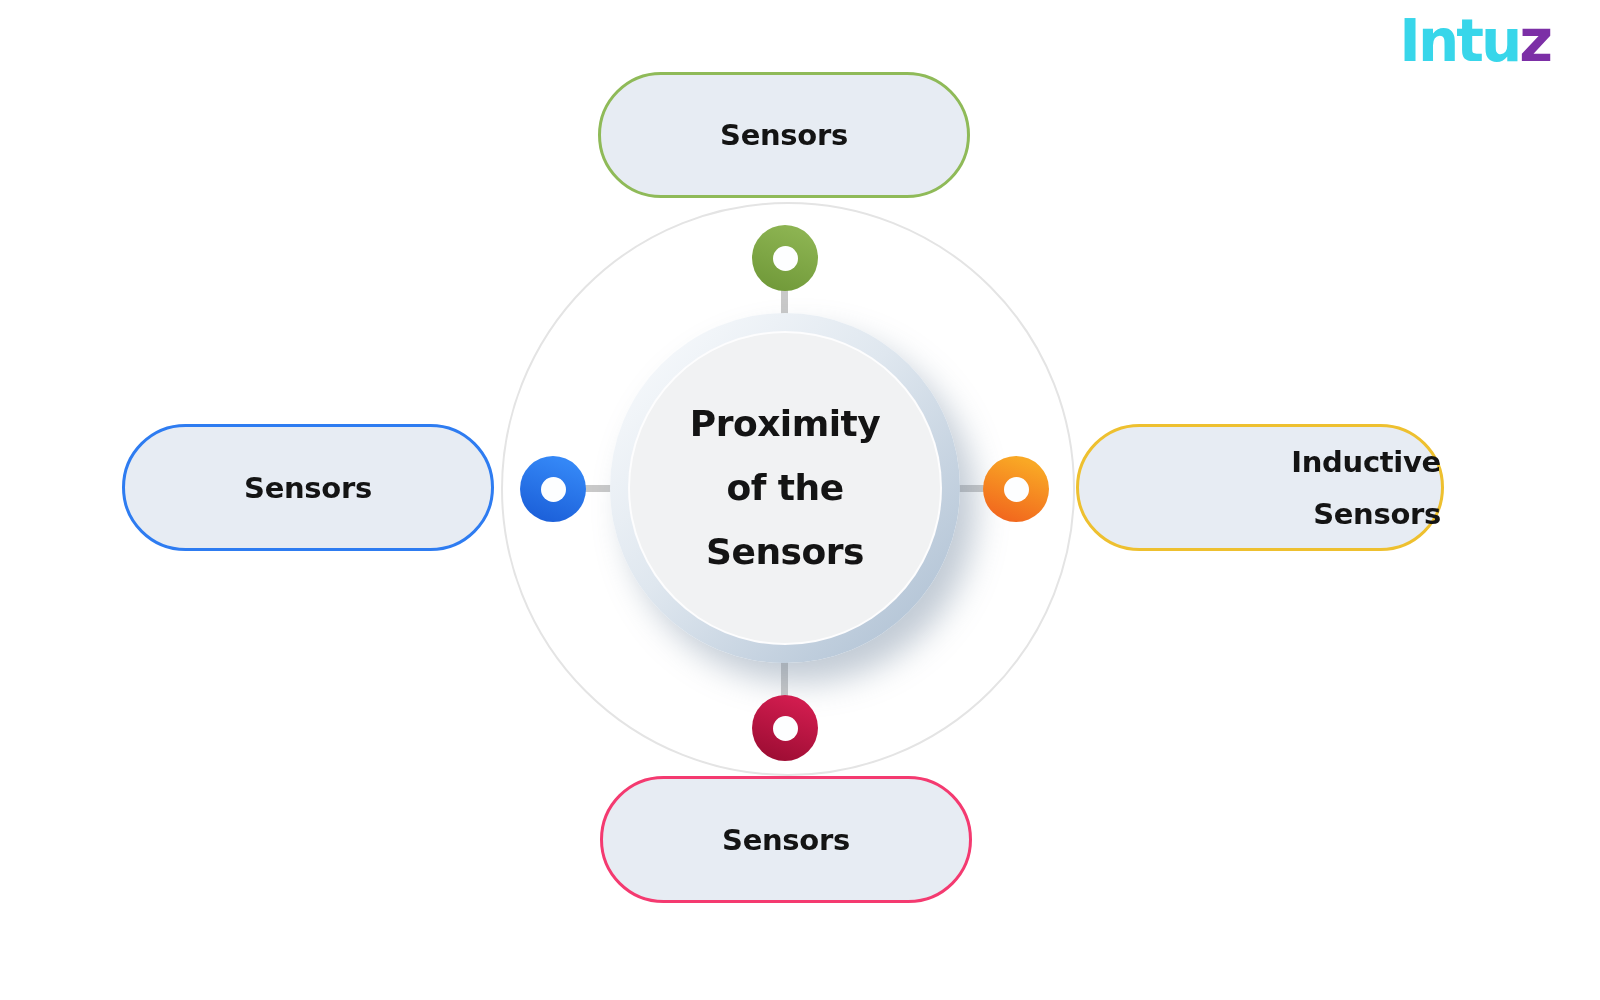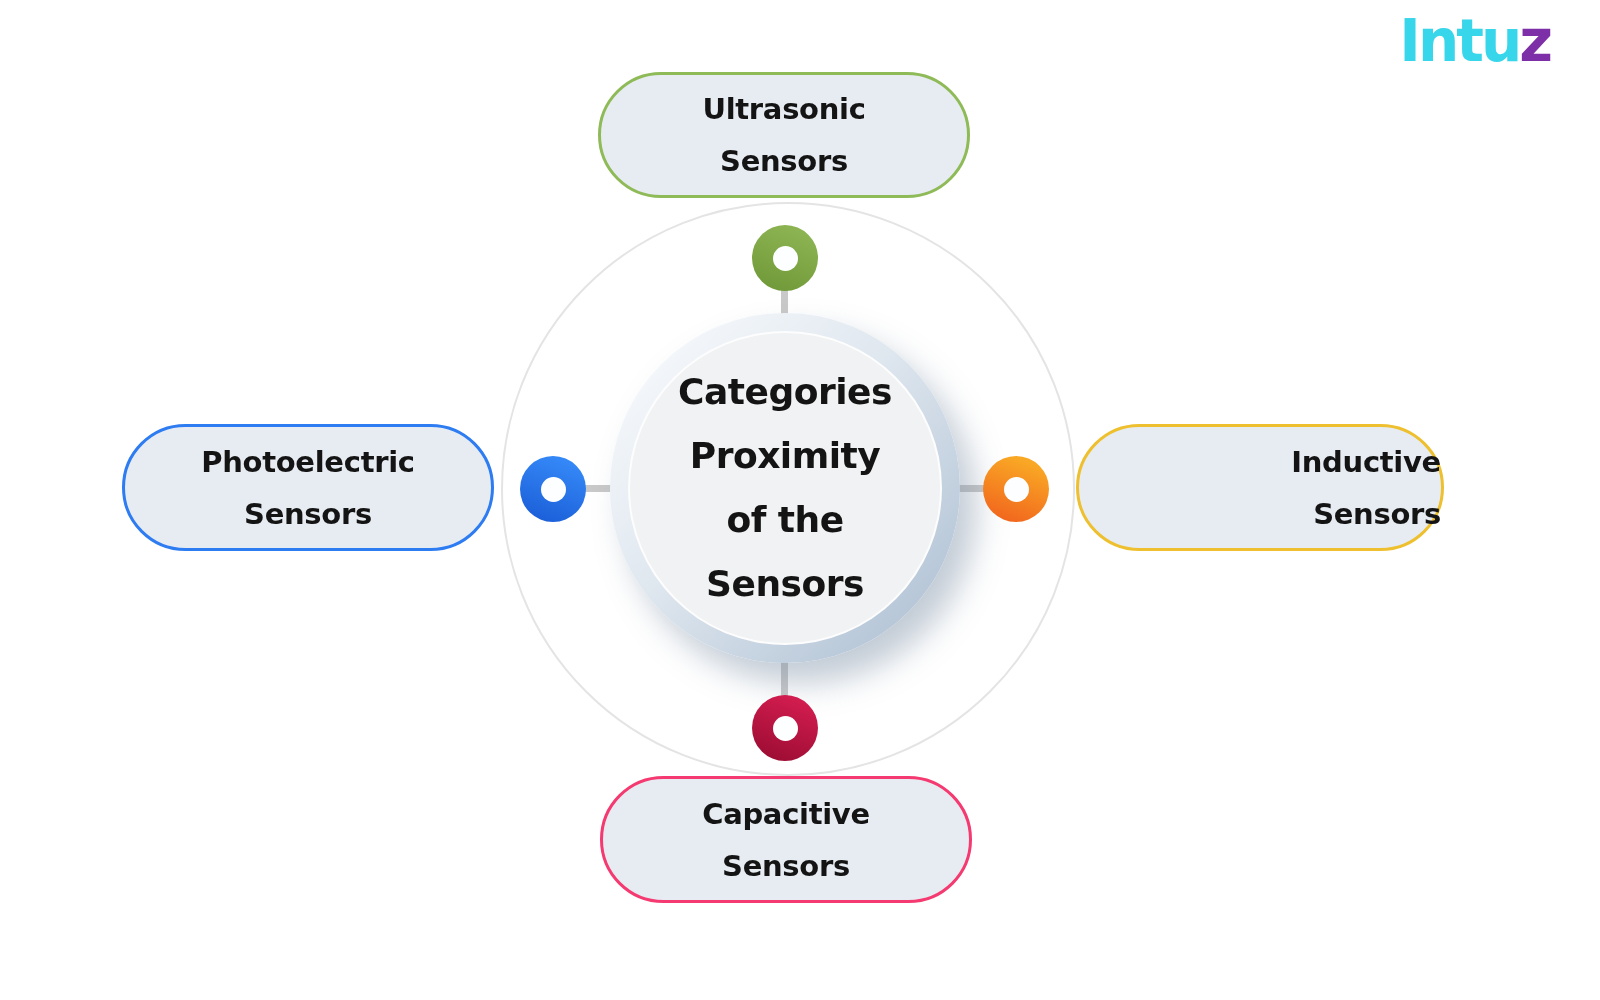--- a/index.html
+++ b/index.html
@@ -148,21 +148,20 @@
   <div class="ring"></div>
 
   <div class="connector connector-top"></div>
   <div class="connector connector-bottom"></div>
   <div class="connector connector-left"></div>
   <div class="connector connector-right"></div>
 
   <div class="center-circle">
     <div class="center-inner">
       <div class="center-title">
-        <div>Categories</div>
         <div>Proximity</div>
         <div>of the</div>
         <div>Sensors</div>
       </div>
     </div>
   </div>
 
   <div class="dot dot-top" style="--bc: #8FBA58; --da: #8CB351; --db: #6F9838;">
     <div class="dot-hole"></div>
   </div>
@@ -170,29 +169,26 @@
     <div class="dot-hole"></div>
   </div>
   <div class="dot dot-bottom" style="--bc: #F43A70; --da: #D01C4E; --db: #9A0C32;">
     <div class="dot-hole"></div>
   </div>
   <div class="dot dot-left" style="--bc: #2E7CF1; --da: #3487F6; --db: #1A5DD7;">
     <div class="dot-hole"></div>
   </div>
 
   <div class="pill pill-top" style="--bc: #8FBA58; --da: #8CB351; --db: #6F9838;">
-    <div>Ultrasonic</div>
     <div>Sensors</div>
   </div>
   <div class="pill pill-right" style="--bc: #EEC02F; --da: #F9A825; --db: #F1621D;">
     <div>Inductive</div>
     <div>Sensors</div>
   </div>
   <div class="pill pill-bottom" style="--bc: #F43A70; --da: #D01C4E; --db: #9A0C32;">
-    <div>Capacitive</div>
     <div>Sensors</div>
   </div>
   <div class="pill pill-left" style="--bc: #2E7CF1; --da: #3487F6; --db: #1A5DD7;">
-    <div>Photoelectric</div>
     <div>Sensors</div>
   </div>
 
 </div>
 
 </body></html>

